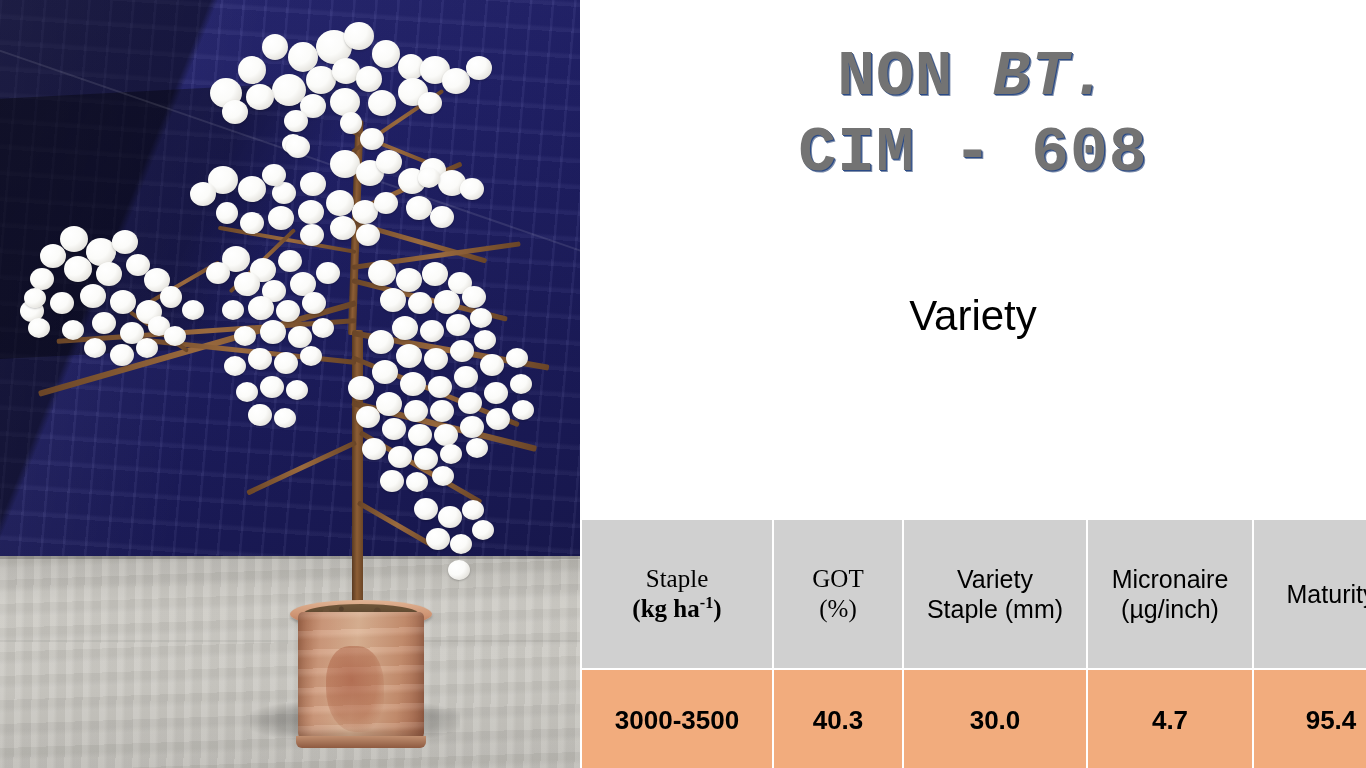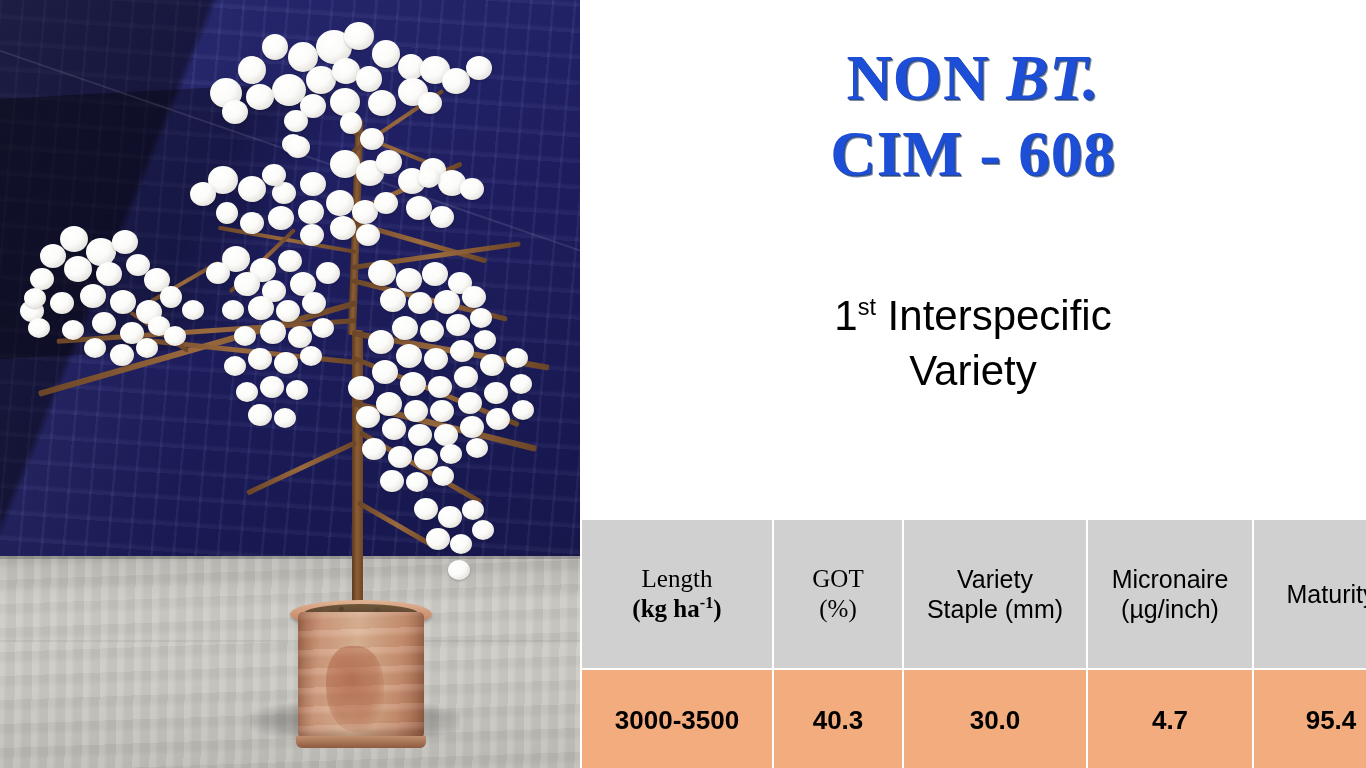--- a/index.html
+++ b/index.html
@@ -175,23 +175,23 @@
     background: #ffffff;
   }
   .title-block {
     position: absolute;
     left: 0;
     top: 46px;
     width: 786px;
     text-align: center;
   }
   .title-line {
-    font-family: Liberation Serif, serif;
+    font-family: Liberation Mono, monospace;
     font-weight: bold;
-    color: #1d4ed8;
+    color: #737373;
     letter-spacing: 1px;
     line-height: 1.02;
     text-shadow:
       1px 1px 0 #2a4a86,
       2px 2px 0 rgba(18,48,101,0.55),
       -1px -1px 0 rgba(255,255,255,0.55);
   }
   .title-line-1 { font-size: 63px; }
   .title-line-2 { font-size: 63px; margin-top: 12px; }
   .title-italic { font-style: italic; }
@@ -472,29 +472,28 @@
   </div>
 
   <div class="right">
 
     <div class="title-block">
       <div class="title-line title-line-1"><span>NON </span><span class="title-italic">BT.</span></div>
       <div class="title-line title-line-2">CIM - 608</div>
     </div>
 
     <div class="subtitle">
-      <div><span>1</span><sup>st</sup><span> Interspecific</span></div>
       <div>Variety</div>
     </div>
 
     <table class="table">
       <thead>
         <tr>
           <th class="col-yield th-serif">
-            <span>Length</span><br>
+            <span>Staple</span><br>
             <span class="unit-bold"><span>(kg ha</span><sup>-1</sup><span>)</span></span>
           </th>
           <th class="col-got th-serif">
             <span>GOT</span><br>
             <span>(%)</span>
           </th>
           <th class="col-staple th-sans">
             <span>Variety</span><br>
             <span>Staple (mm)</span>
           </th>

